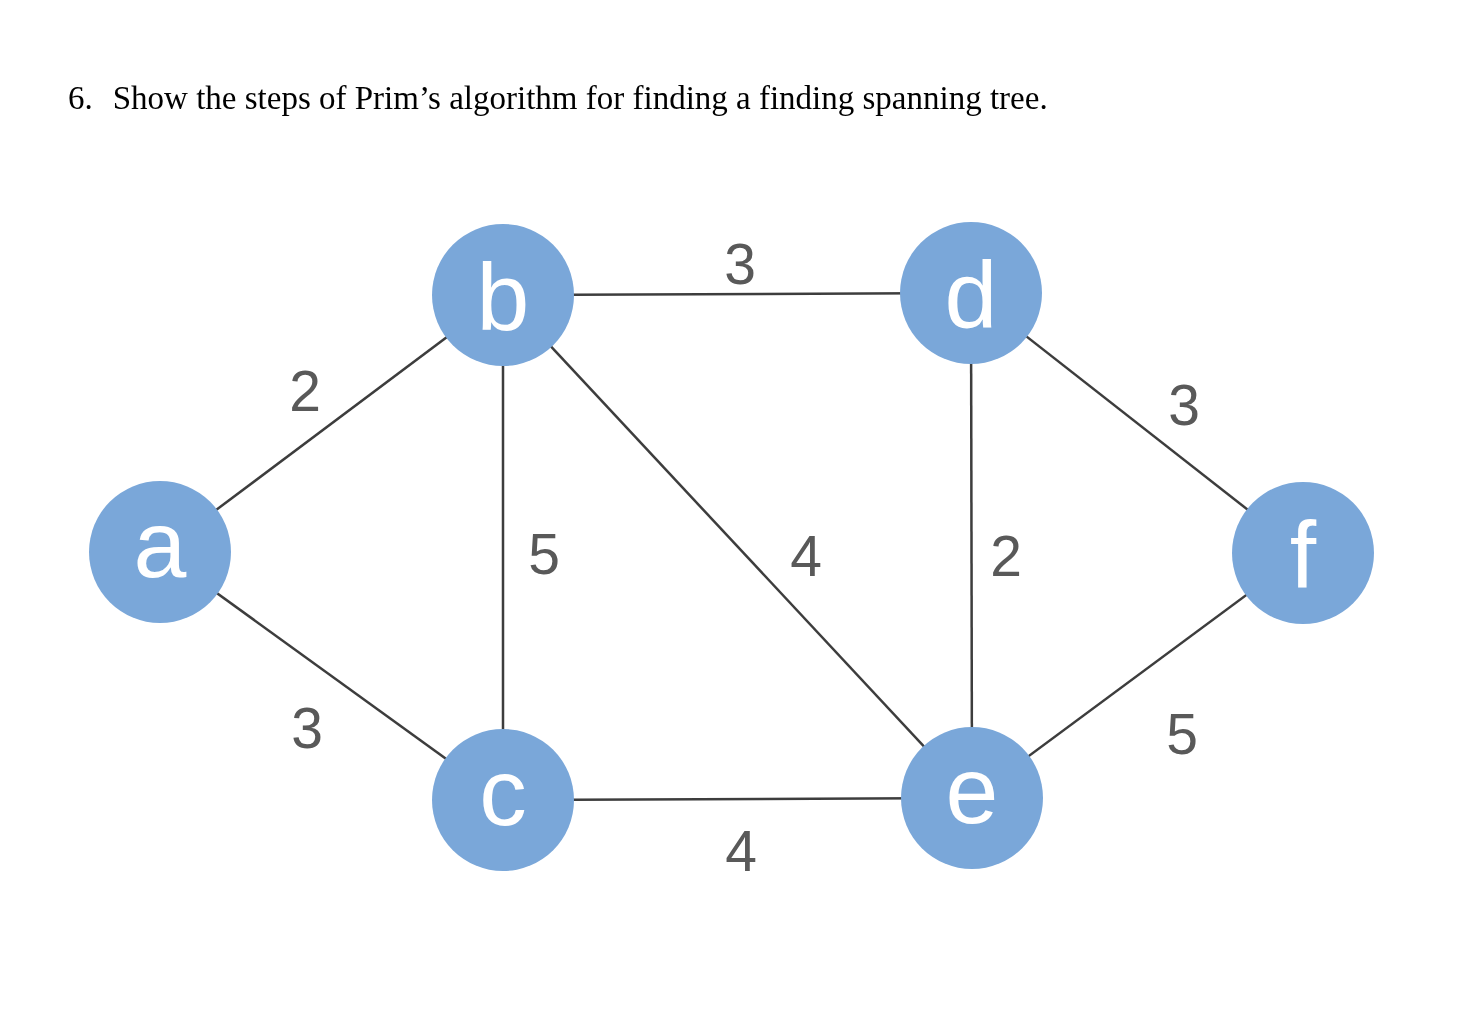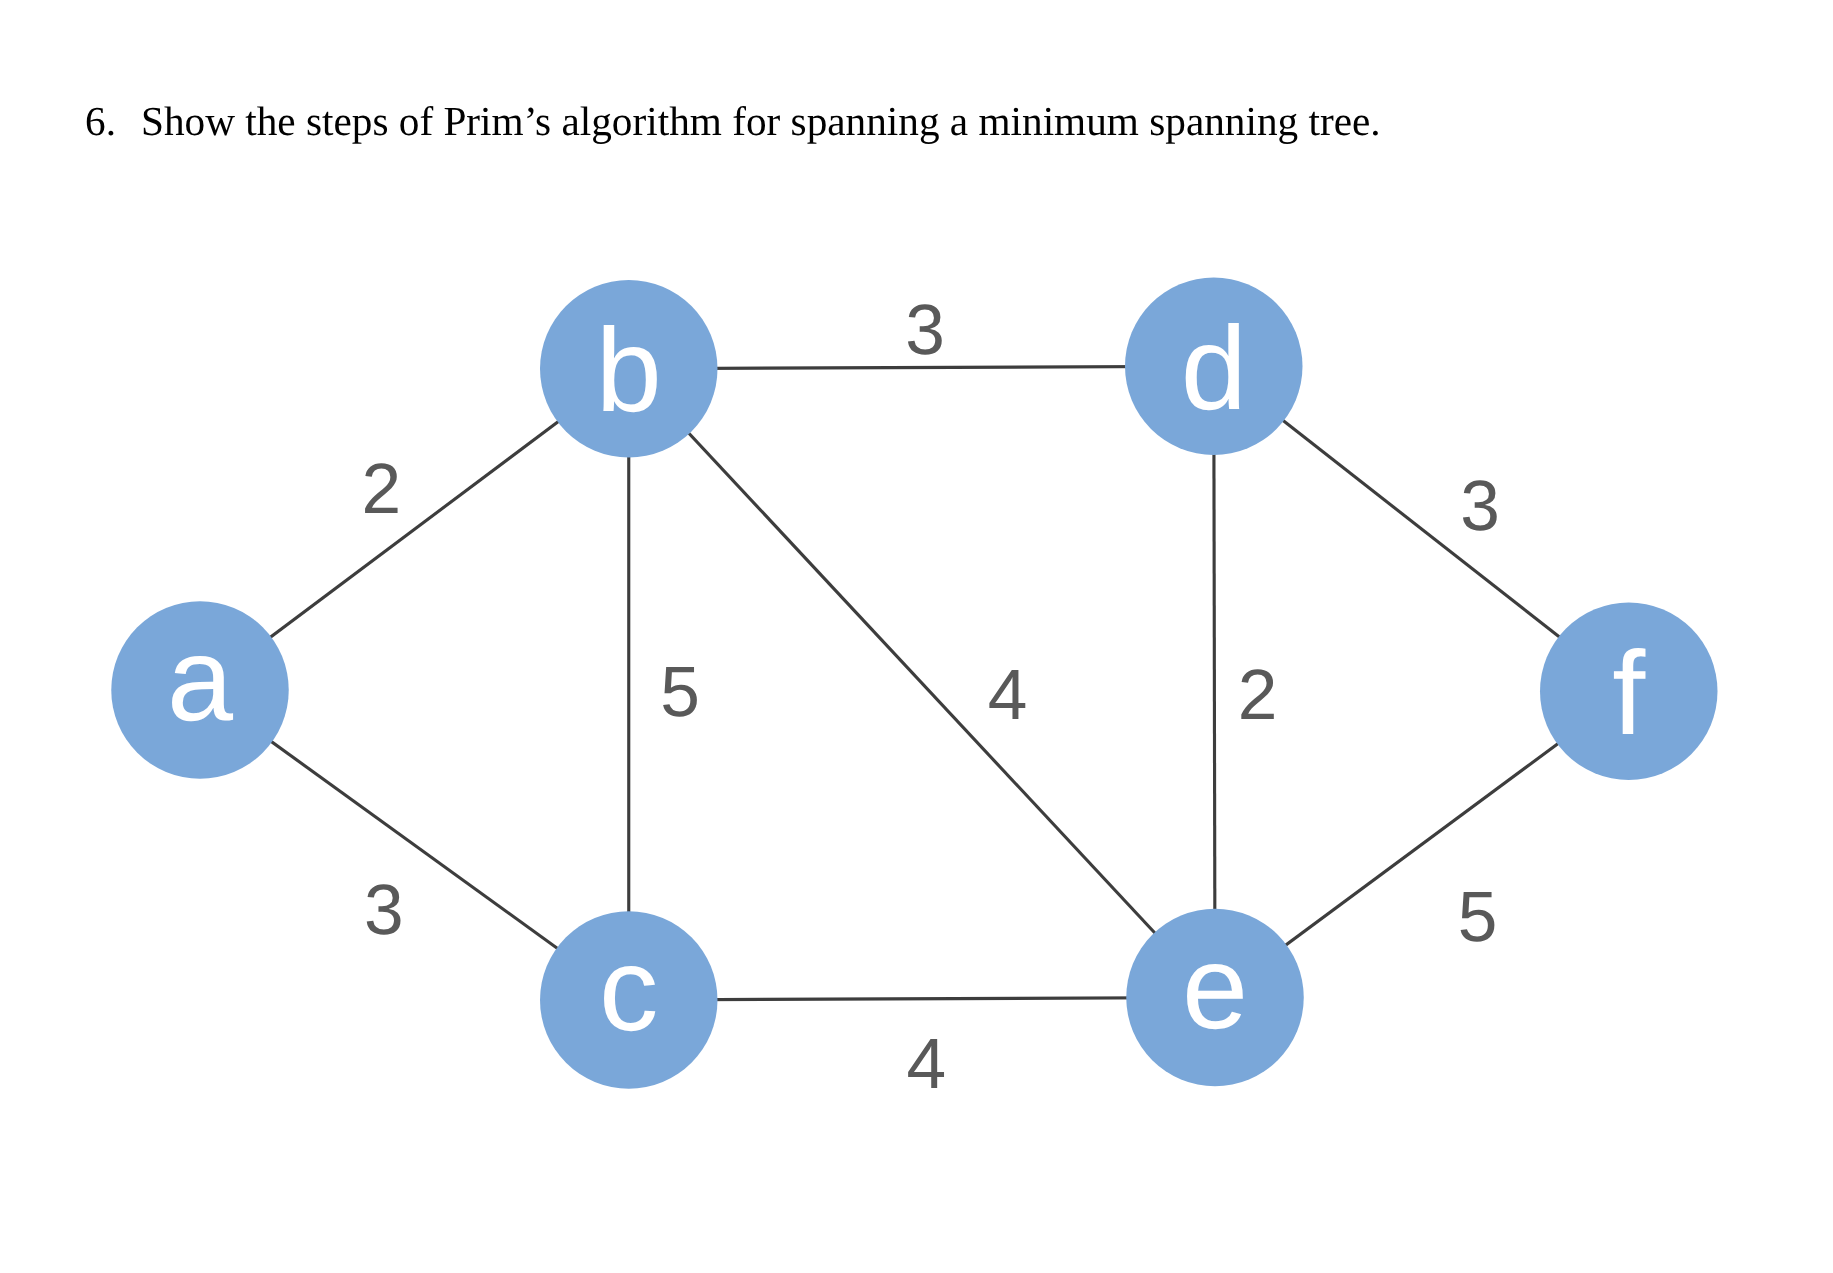--- a/index.html
+++ b/index.html
@@ -45,21 +45,21 @@
     font-size: 95px;
     text-anchor: middle;
     dominant-baseline: central;
   }
 </style>
 </head>
 <body>
 
 <div class="question-title">
   <span>6.</span>
-  <span>Show the steps of Prim’s algorithm for spanning a minimum spanning tree.</span>
+  <span>Show the steps of Prim’s algorithm for finding a finding spanning tree.</span>
 </div>
 
 <svg id="graph-svg" width="1466" height="1018" viewBox="0 0 1466 1018">
     <line x1="160" y1="552" x2="503" y2="295" class="edge-line" stroke="#3d3d3d"></line>
     <line x1="160" y1="552" x2="503" y2="800" class="edge-line" stroke="#3d3d3d"></line>
     <line x1="503" y1="295" x2="971" y2="293" class="edge-line" stroke="#3d3d3d"></line>
     <line x1="503" y1="295" x2="503" y2="800" class="edge-line" stroke="#3d3d3d"></line>
     <line x1="503" y1="295" x2="972" y2="798" class="edge-line" stroke="#3d3d3d"></line>
     <line x1="971" y1="293" x2="972" y2="798" class="edge-line" stroke="#3d3d3d"></line>
     <line x1="971" y1="293" x2="1303" y2="553" class="edge-line" stroke="#3d3d3d"></line>

